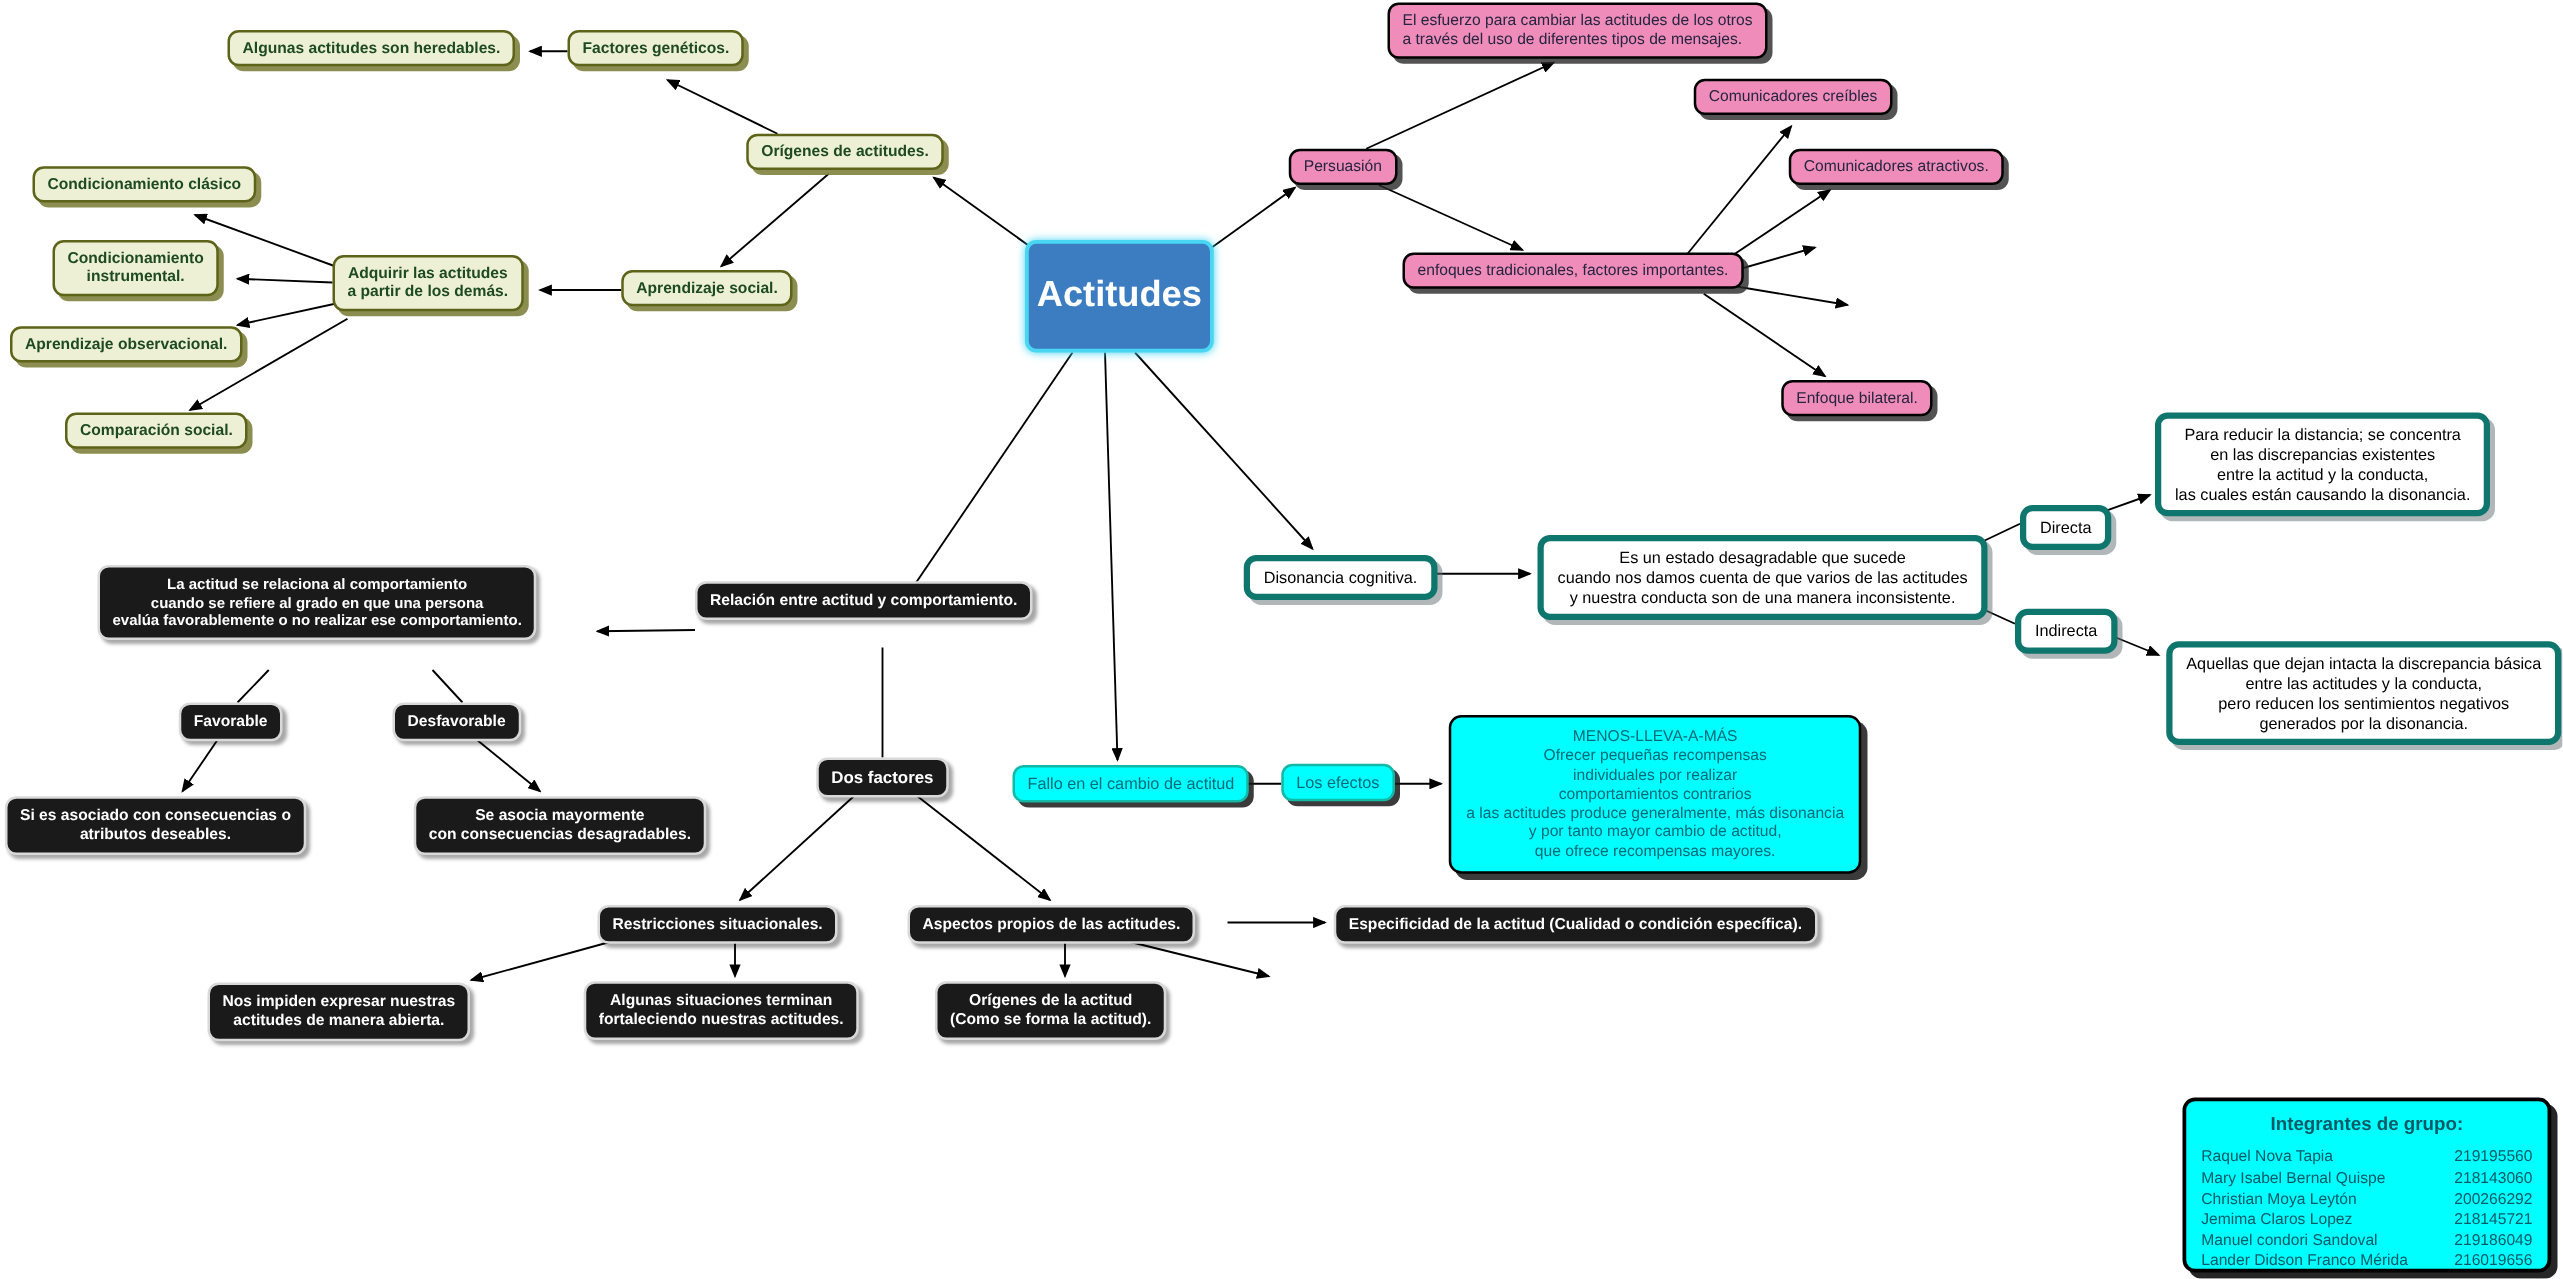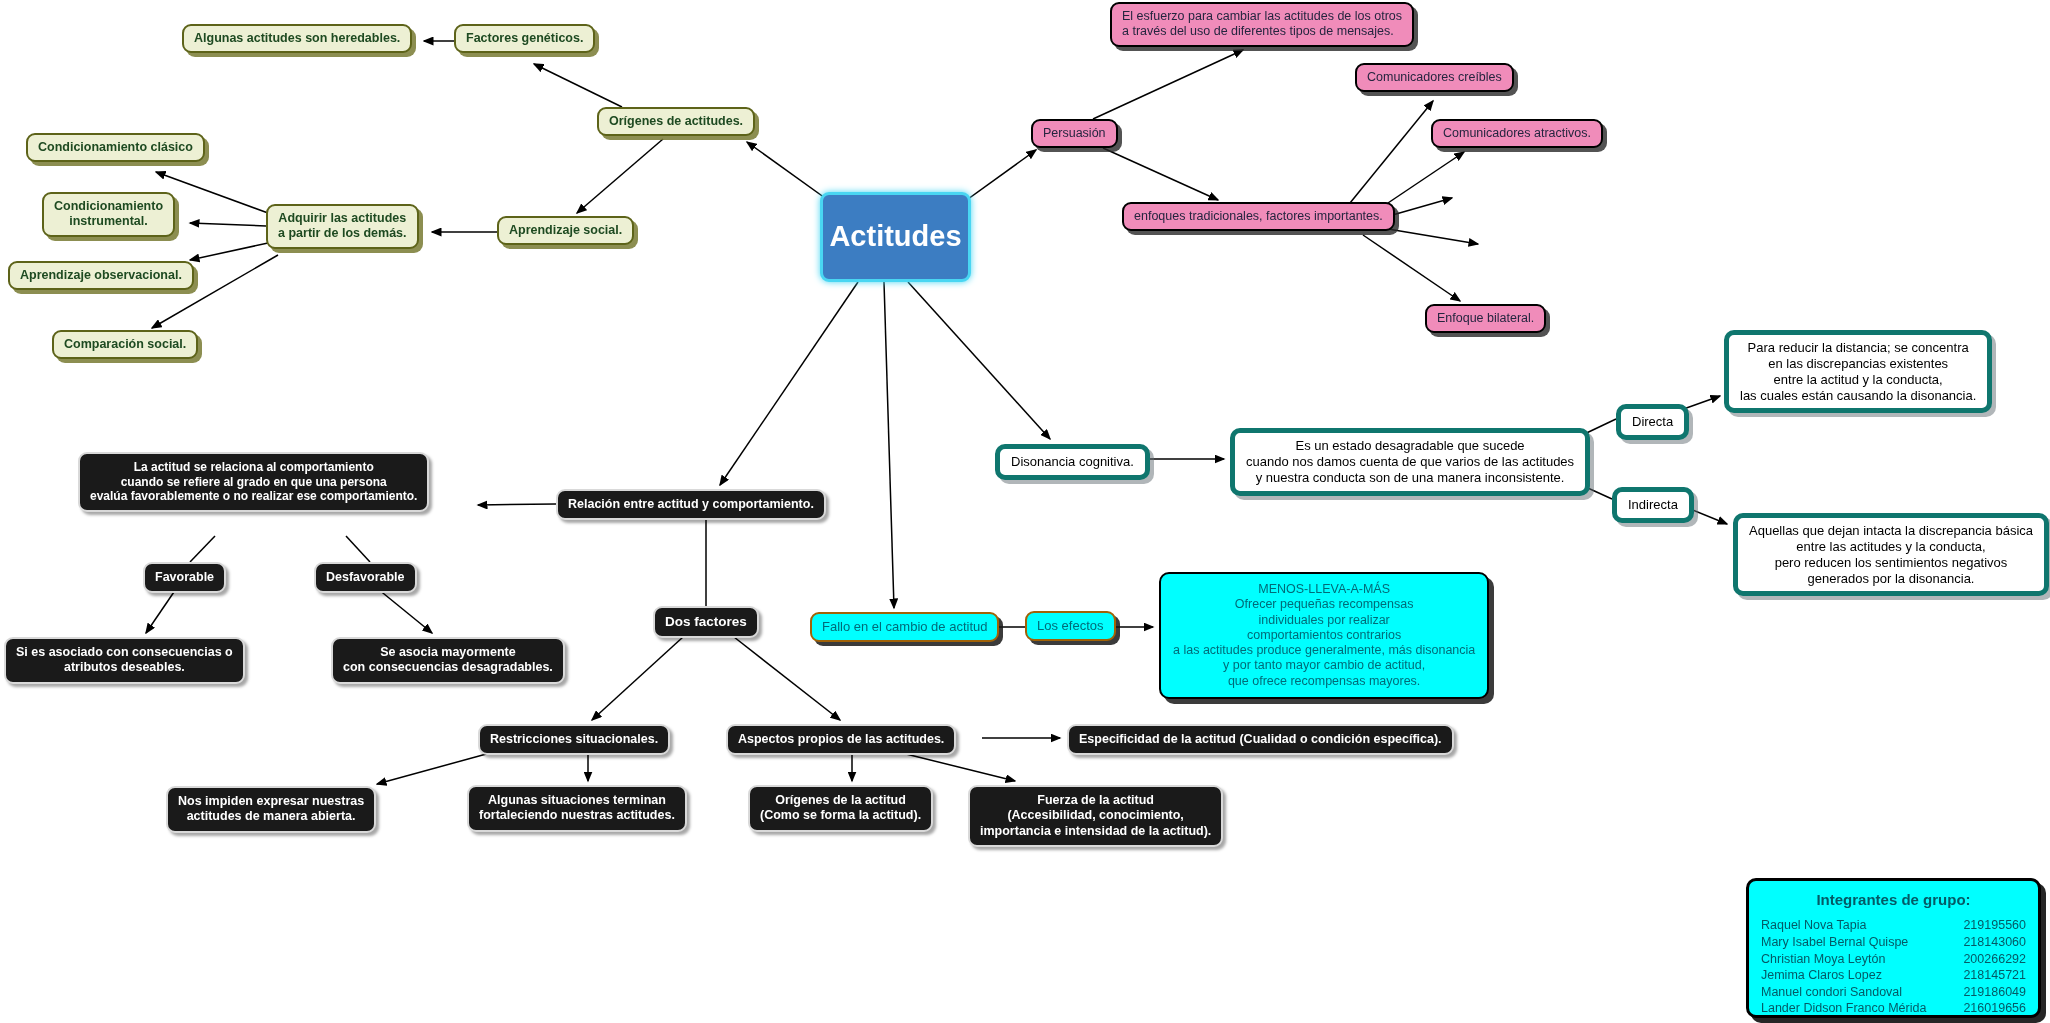--- a/index.html
+++ b/index.html
@@ -40,21 +40,21 @@
     background:#1A1A1A;border:2px solid #D9D9D9;border-radius:9px;
     color:#FFFFFF;font-weight:bold;font-size:12.5px;
     padding:6px 10px;box-shadow:3px 3px 3px rgba(0,0,0,0.35);
   }
   .tealwhite{
     background:#FFFFFF;border:5px solid #0f766e;border-radius:10px;
     color:#000000;font-size:13px;
     padding:5px 11px;box-shadow:4px 4px 0 rgba(100,110,115,0.5);
   }
   .cyan{
-    background:#00FFFF;border:2px solid #a16207;border-radius:9px;
+    background:#00FFFF;border:2px solid #14b8a6;border-radius:9px;
     color:#006B78;font-size:13px;
     padding:5px 10px;box-shadow:4px 4px 0 rgba(25,25,25,0.85);
   }
   .cyanbig{
     background:#00FFFF;border:2px solid #000000;border-radius:10px;
     color:#006B78;font-size:12.5px;
     padding:8px 12px;box-shadow:5px 5px 0 rgba(25,25,25,0.85);
   }
   .members{
     background:#00FFFF;border:3px solid #000000;border-radius:10px;
@@ -152,40 +152,37 @@
 en las discrepancias existentes
 entre la actitud y la conducta,
 las cuales están causando la disonancia.</div>
     <div class="node tealwhite" style="left: 1733px; top: 513px;">Aquellas que dejan intacta la discrepancia básica
 entre las actitudes y la conducta,
 pero reducen los sentimientos negativos
 generados por la disonancia.</div>
     <div class="node black" style="left: 78px; top: 452px; font-size: 12px;">La actitud se relaciona al comportamiento
 cuando se refiere al grado en que una persona
 evalúa favorablemente o no realizar ese comportamiento.</div>
-    <div class="node black" style="left: 556px; top: 489px;">Relación entre actitud y comportamiento.</div>
+    <div class="node black" style="left: 556px; top: 465px;">Relación entre actitud y comportamiento.</div>
     <div class="node black" style="left: 143px; top: 562px;">Favorable</div>
     <div class="node black" style="left: 314px; top: 562px;">Desfavorable</div>
     <div class="node black" style="left: 4px; top: 637px;">Si es asociado con consecuencias o
 atributos deseables.</div>
     <div class="node black" style="left: 331px; top: 637px;">Se asocia mayormente
 con consecuencias desagradables.</div>
     <div class="node black" style="left: 653px; top: 606px; font-size: 13.5px;">Dos factores</div>
     <div class="node black" style="left: 478px; top: 724px;">Restricciones situacionales.</div>
     <div class="node black" style="left: 726px; top: 724px;">Aspectos propios de las actitudes.</div>
     <div class="node black" style="left: 1067px; top: 724px;">Especificidad de la actitud (Cualidad o condición específica).</div>
     <div class="node black" style="left: 166px; top: 786px;">Nos impiden expresar nuestras
 actitudes de manera abierta.</div>
     <div class="node black" style="left: 467px; top: 785px;">Algunas situaciones terminan
 fortaleciendo nuestras actitudes.</div>
     <div class="node black" style="left: 748px; top: 785px;">Orígenes de la actitud
 (Como se forma la actitud).</div>
-    <div class="node black" style="left: 968px; top: 785px;">Fuerza de la actitud
-(Accesibilidad, conocimiento,
-importancia e intensidad de la actitud).</div>
     <div class="node cyan" style="left: 810px; top: 612px;">Fallo en el cambio de actitud</div>
     <div class="node cyan" style="left: 1025px; top: 611px;">Los efectos</div>
     <div class="node cyanbig" style="left: 1159px; top: 572px;">MENOS-LLEVA-A-MÁS
 Ofrecer pequeñas recompensas
 individuales por realizar
 comportamientos contrarios
 a las actitudes produce generalmente, más disonancia
 y por tanto mayor cambio de actitud,
 que ofrece recompensas mayores.</div>
     <div class="node members" style="left: 1746px; top: 878px; width: 295px; height: 140px;">

